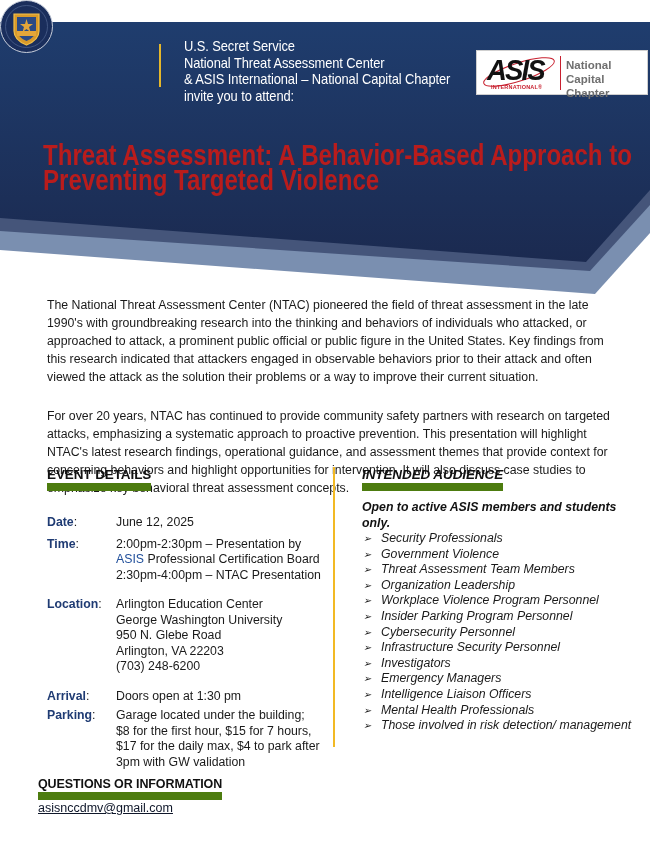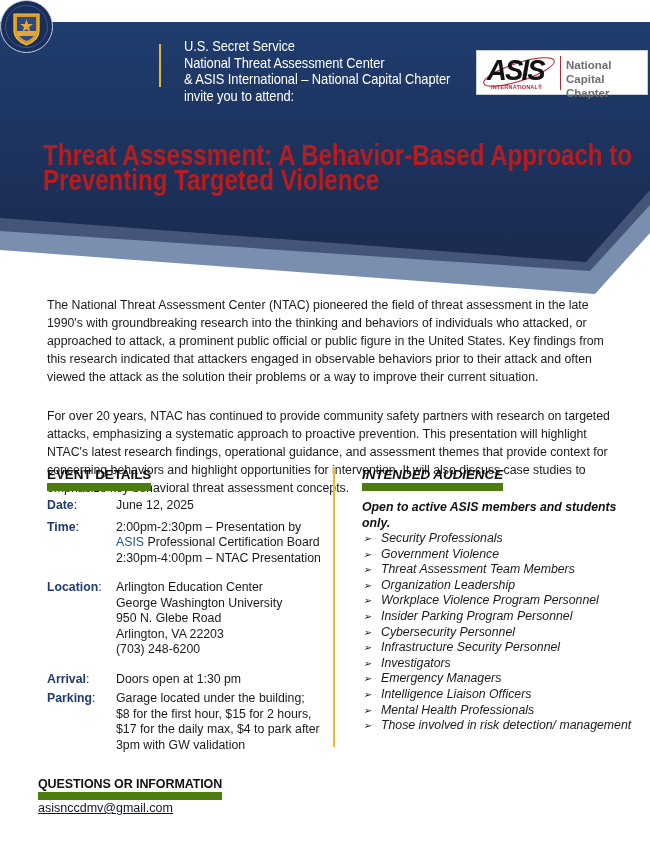--- a/index.html
+++ b/index.html
@@ -116,21 +116,21 @@
 </div>
 
 <div class="intro">
   <p>The National Threat Assessment Center (NTAC) pioneered the field of threat assessment in the late 1990's with groundbreaking research into the thinking and behaviors of individuals who attacked, or approached to attack, a prominent public official or public figure in the United States. Key findings from this research indicated that attackers engaged in observable behaviors prior to their attack and often viewed the attack as the solution their problems or a way to improve their current situation.</p>
   <p>For over 20 years, NTAC has continued to provide community safety partners with research on targeted attacks, emphasizing a systematic approach to proactive prevention. This presentation will highlight NTAC's latest research findings, operational guidance, and assessment themes that provide context for concerning behaviors and highlight opportunities for intervention. It will also discuss case studies to emphasize key behavioral threat assessment concepts.</p>
 </div>
 
 <div class="event">
   <div class="section-h">EVENT DETAILS</div>
 
-  <div class="row" style="margin-top:7px">
+  <div class="row" style="margin-top:24px">
     <div class="lbl"><span>Date</span><span class="colon">:</span></div>
     <div class="val">June 12, 2025</div>
   </div>
 
   <div class="row" style="margin-top:6px">
     <div class="lbl"><span>Time</span><span class="colon">:</span></div>
     <div class="val">
       <div>2:00pm-2:30pm – Presentation by</div>
       <div><span class="accent">ASIS</span><span> Professional Certification Board</span></div>
       <div>2:30pm-4:00pm – NTAC Presentation</div>
@@ -150,21 +150,21 @@
 
   <div class="row" style="margin-top:14px">
     <div class="lbl"><span>Arrival</span><span class="colon">:</span></div>
     <div class="val">Doors open at 1:30 pm</div>
   </div>
 
   <div class="row" style="margin-top:4px">
     <div class="lbl"><span>Parking</span><span class="colon">:</span></div>
     <div class="val">
       <div>Garage located under the building;</div>
-      <div>$8 for the first hour, $15 for 2 hours,</div>
+      <div>$8 for the first hour, $15 for 7 hours,</div>
       <div>$17 for the daily max, $4 to park after</div>
       <div>3pm with GW validation</div>
     </div>
   </div>
 </div>
 
 <div class="divider"></div>
 
 <div class="audience">
   <div class="section-h">INTENDED AUDIENCE</div>

